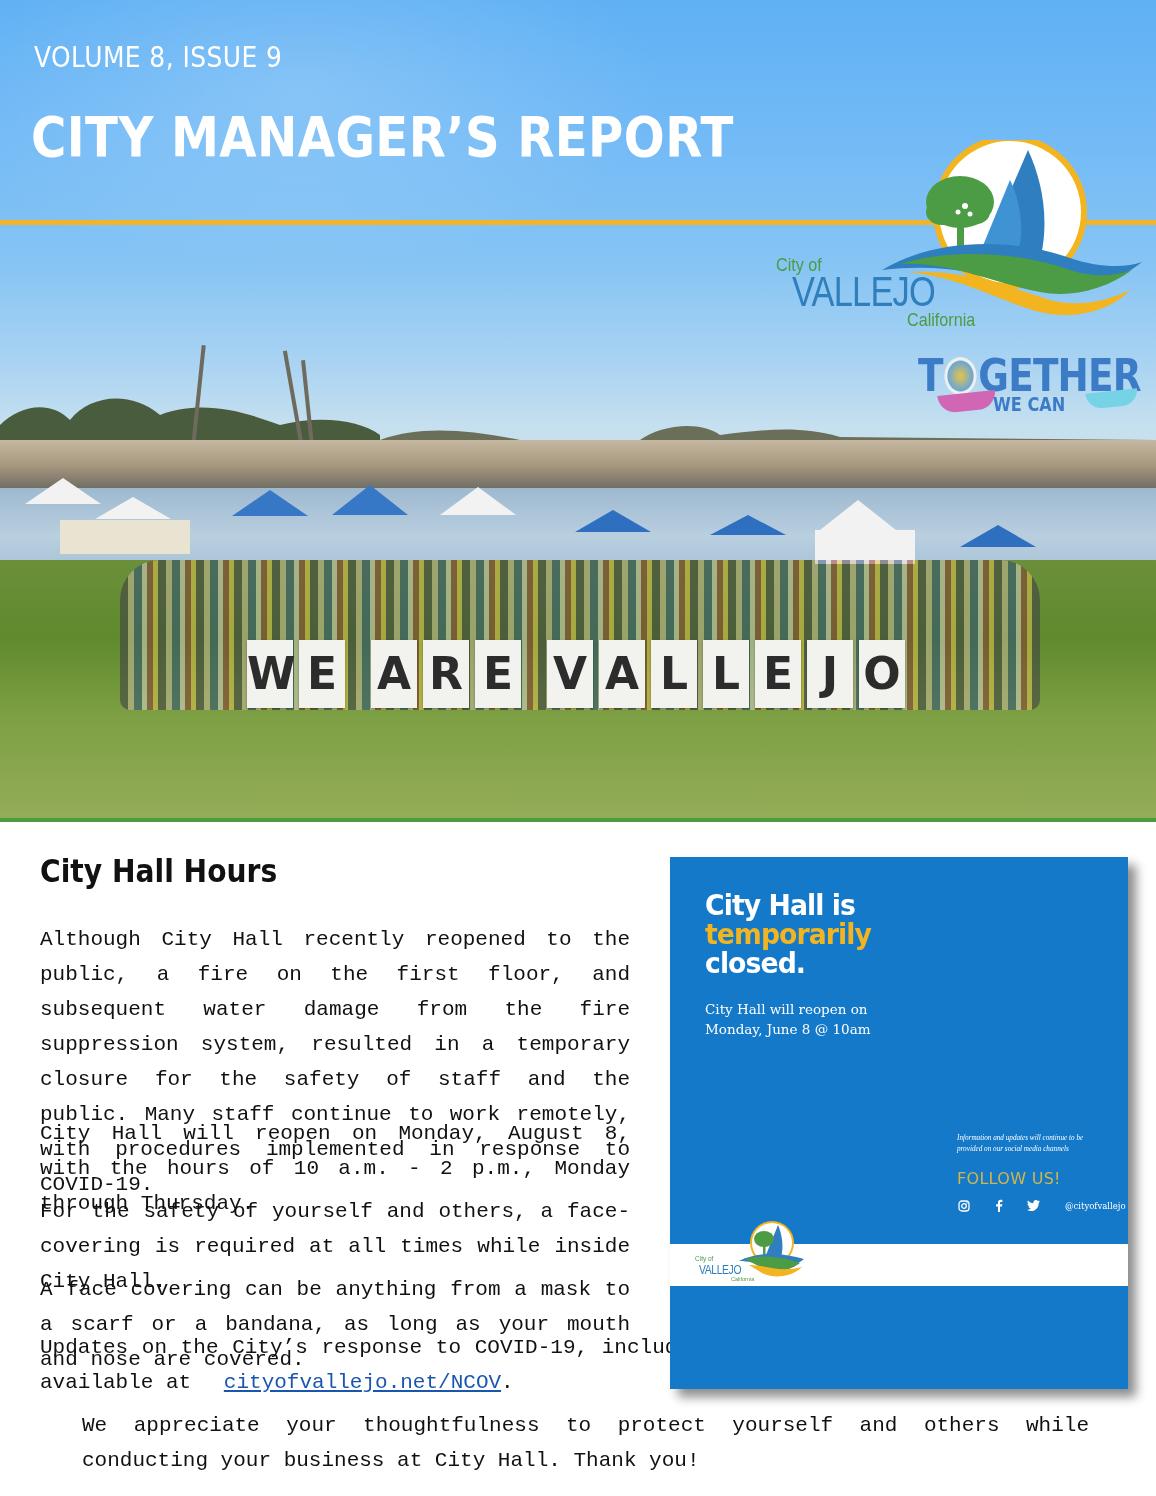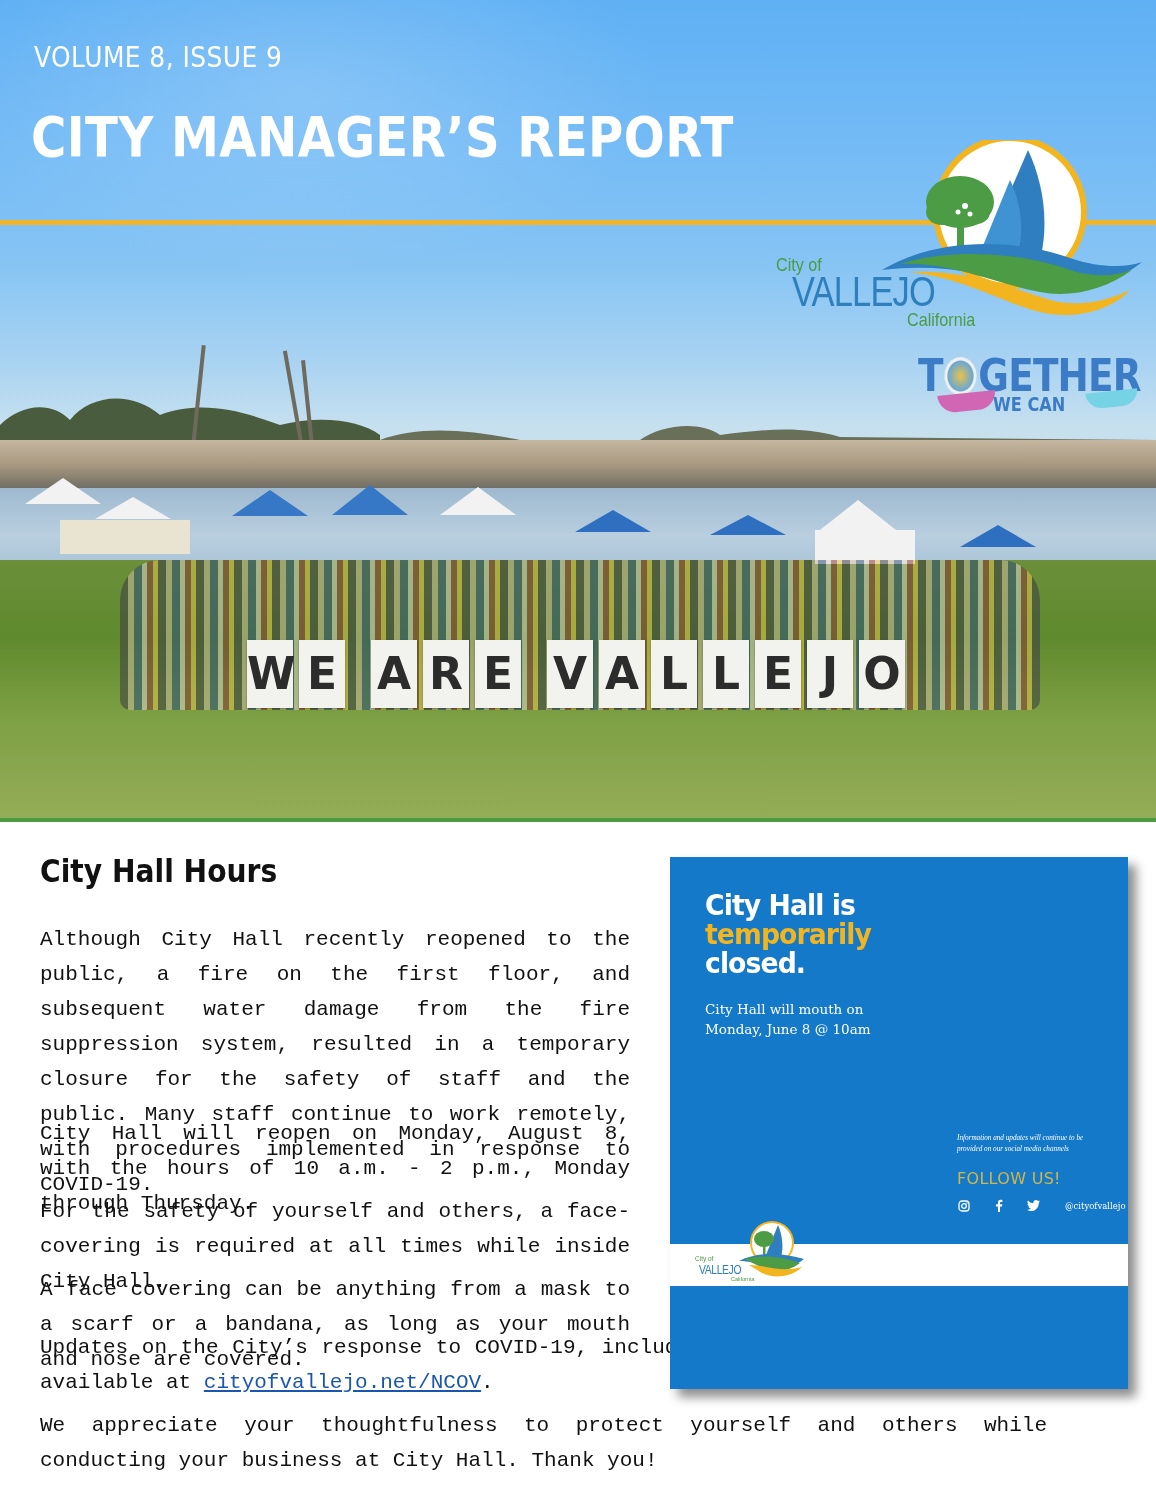--- a/index.html
+++ b/index.html
@@ -54,21 +54,21 @@
   .sign.gap { width: 14px; background: transparent; box-shadow: none; }
 
   .green-rule { position: absolute; left: 0; top: 818px; width: 1156px; height: 4px; background: #4e9a3e; }
 
   
   .h1 { position: absolute; left: 40px; top: 852px; font-family: "DejaVu Sans", sans-serif; font-weight: 700; font-size: 32px;
         color: #111; transform: scaleX(0.88); transform-origin: left top; white-space: nowrap; }
   .para { position: absolute; left: 40px; width: 590px; font-family: Liberation Mono, monospace; font-size: 21px;
           line-height: 35px; text-align: justify; color: #111; }
   .para.wide { width: 1007px; }
-  .link { color: #1a56b0; text-decoration: underline; }
+  .link { color: #1a56b0; text-decoration: underline; margin-left: 20px; }
 
   
   .card { position: absolute; left: 670px; top: 857px; width: 458px; height: 532px; background: #1479c9;
           box-shadow: 8px 8px 10px rgba(0,0,0,0.45); }
   .card-h { position: absolute; left: 35px; top: 34px; font-family: "DejaVu Sans", sans-serif; font-weight: 700; font-size: 29px;
             line-height: 29px; color: #ffffff; letter-spacing: -1px; transform: scaleX(0.92); transform-origin: left top; }
   .card-h .accent { color: #f3b51f; display: block; }
   .card-sub { position: absolute; left: 35px; top: 142px; font-family: "DejaVu Serif", serif; font-size: 13.5px; line-height: 20px; color: #ffffff; }
   .card-info { position: absolute; left: 287px; top: 276px; width: 130px; font-family: Liberation Serif, serif; font-style: italic; font-size: 7.2px; line-height: 10.5px; color: #ffffff; }
   .card-follow { position: absolute; left: 287px; top: 312px; font-family: "DejaVu Sans", sans-serif; font-size: 16px; color: #d2b64b; letter-spacing: 0.3px; }
@@ -165,30 +165,30 @@
   <div class="green-rule"></div>
 </div>
 
 <div class="h1">City Hall Hours</div>
 
 <p class="para" style="top:922px;">Although City Hall recently reopened to the public, a fire on the first floor, and subsequent water damage from the fire suppression system, resulted in a temporary closure for the safety of staff and the public.  Many staff continue to work remotely, with procedures implemented in response to COVID-19.</p>
 <p class="para" style="top:1116px;">City Hall will reopen on Monday, August 8, with the hours of 10 a.m. - 2 p.m., Monday through Thursday.</p>
 <p class="para" style="top:1194px;">For the safety of yourself and others, a face-covering is required at all times while inside City Hall.</p>
 <p class="para" style="top:1272px;">A face covering can be anything from a mask to a scarf or a bandana, as long as your mouth and nose are covered.</p>
 <p class="para wide" style="top:1330px;"><span>Updates on the City’s response to COVID-19, including resources, continue to be available at</span> <a class="link">cityofvallejo.net/NCOV</a><span>.</span></p>
-<p class="para wide" style="top:1408px;">We appreciate your thoughtfulness to protect yourself and others while conducting your business at City Hall.  Thank you!</p>
+<p class="para wide" style="top:1408px;margin-left:42px;">We appreciate your thoughtfulness to protect yourself and others while conducting your business at City Hall.  Thank you!</p>
 
 <div class="card">
   <div class="card-h">
     <span>City Hall is</span>
     <span class="accent">temporarily</span>
     <span>closed.</span>
   </div>
   <div class="card-sub">
-    <div>City Hall will mouth on</div>
+    <div>City Hall will reopen on</div>
     <div>Monday, June 8 @ 10am</div>
   </div>
   <div class="card-info">Information and updates will continue to be provided on our social media channels</div>
   <div class="card-follow">FOLLOW US!</div>
   <div class="card-social">
     <span class="ico">
       <svg width="12" height="12" viewBox="0 0 12 12">
           <rect x="1" y="1" width="10" height="10" rx="3" fill="none" stroke="#fff" stroke-width="1.3"></rect>
           <circle cx="6" cy="6" r="2.3" fill="none" stroke="#fff" stroke-width="1.3"></circle>
           <circle cx="9" cy="3" r="0.7" fill="#fff"></circle>

